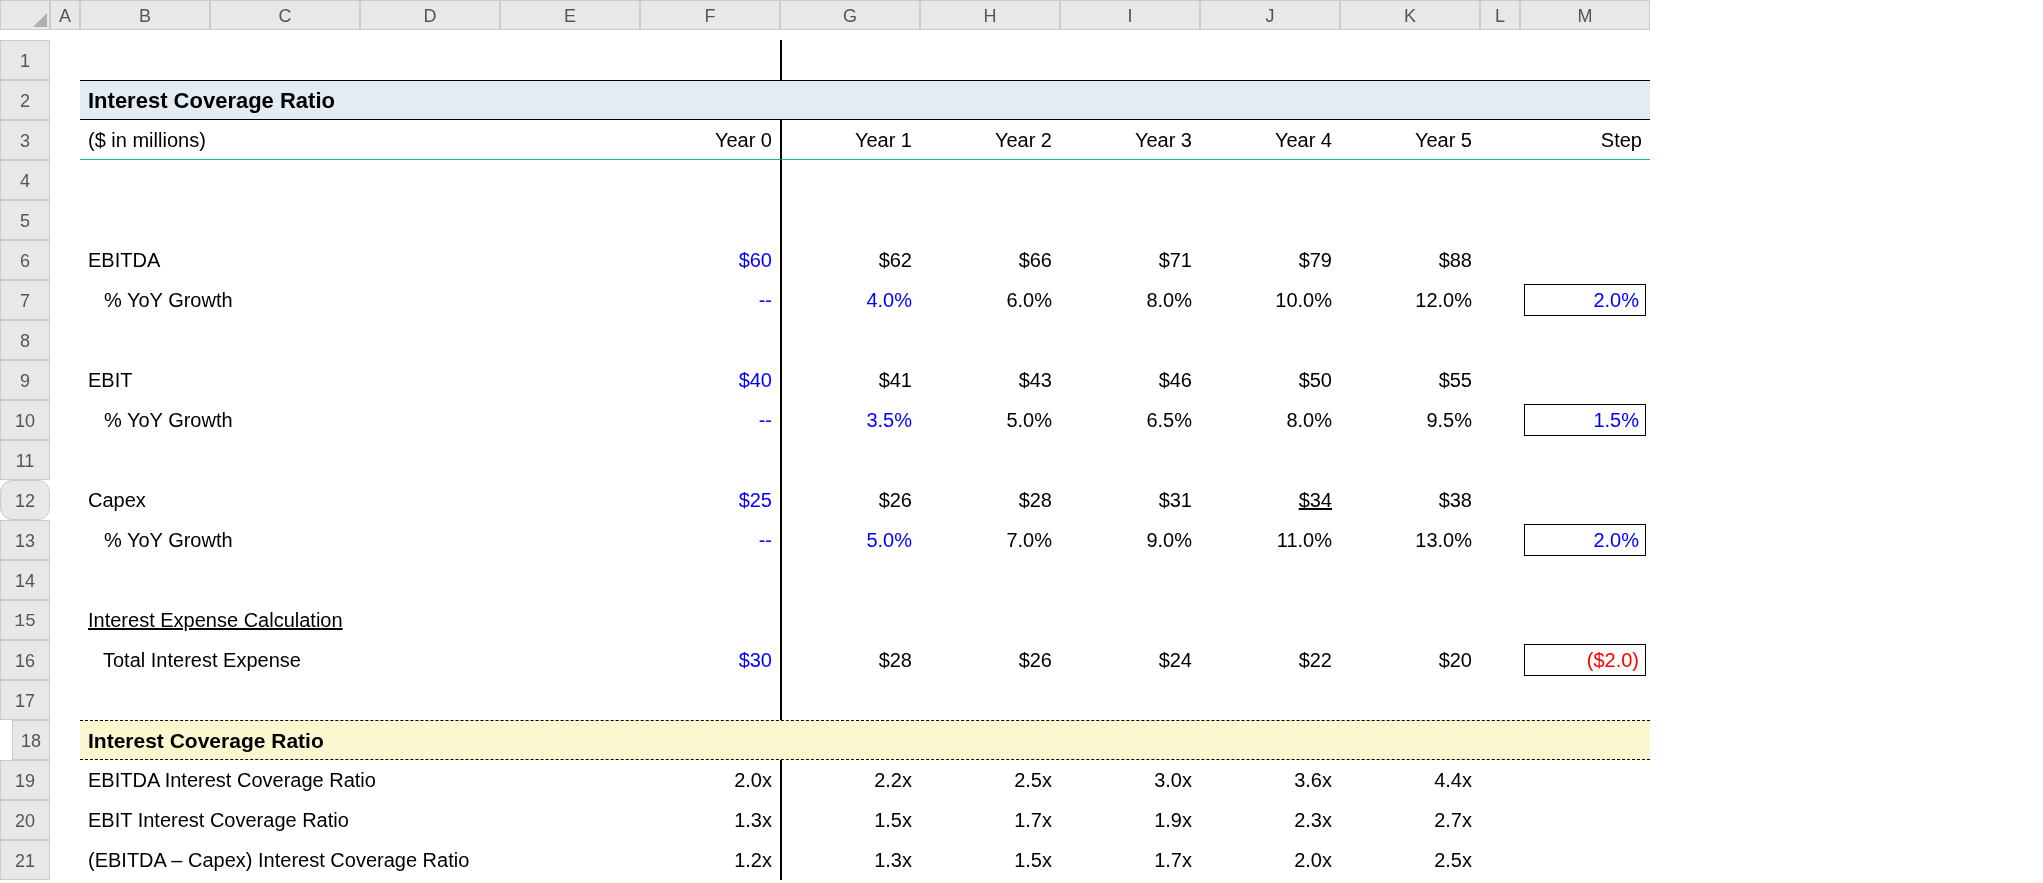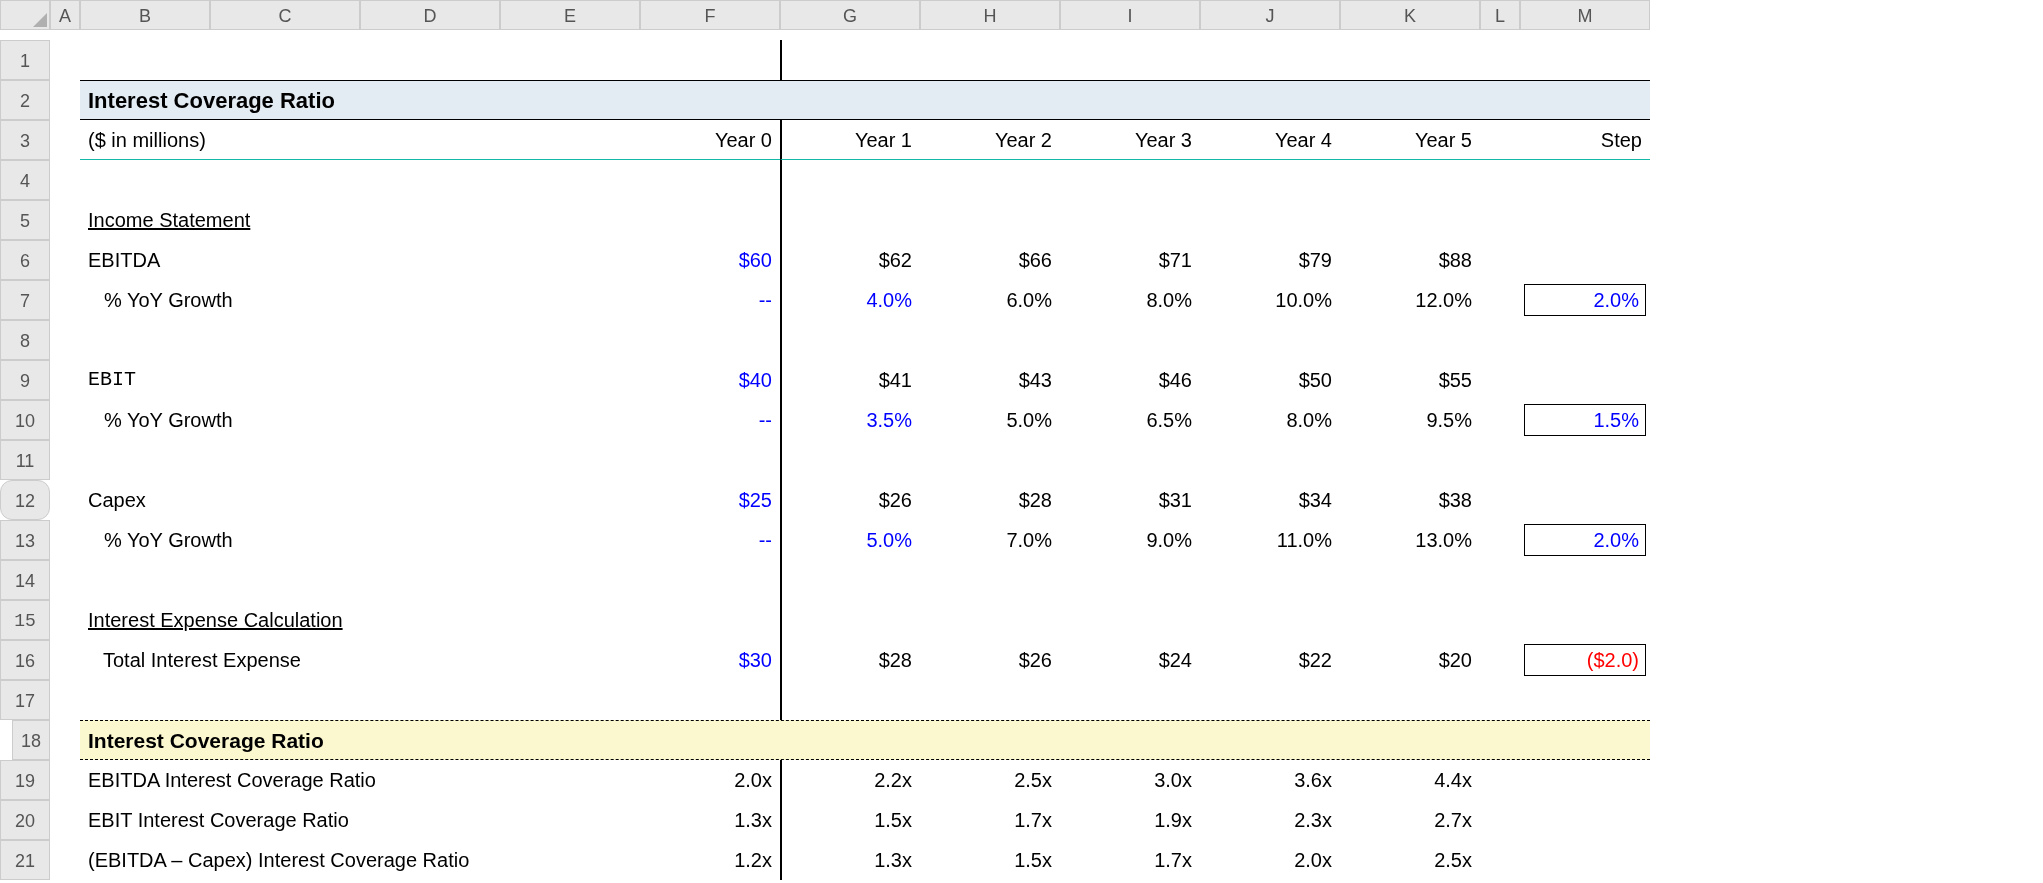--- a/index.html
+++ b/index.html
@@ -149,21 +149,20 @@
     <div class="cell" style="grid-area: 5 / 6;"></div>
     <div class="cell" style="grid-area: 5 / 7;"></div>
     <div class="cell vline-left" style="grid-area: 5 / 8;"></div>
     <div class="cell" style="grid-area: 5 / 9;"></div>
     <div class="cell" style="grid-area: 5 / 10;"></div>
     <div class="cell" style="grid-area: 5 / 11;"></div>
     <div class="cell" style="grid-area: 5 / 12;"></div>
     <div class="cell" style="grid-area: 5 / 13;"></div>
     <div class="cell" style="grid-area: 5 / 14;"></div>
     <div class="cell" style="grid-area: 6 / 2;"></div>
-    <div class="cell section" style="grid-area: 6 / 3 / auto / span 4;">Income Statement</div>
     <div class="cell" style="grid-area: 6 / 7;"></div>
     <div class="cell vline-left" style="grid-area: 6 / 8;"></div>
     <div class="cell" style="grid-area: 6 / 9;"></div>
     <div class="cell" style="grid-area: 6 / 10;"></div>
     <div class="cell" style="grid-area: 6 / 11;"></div>
     <div class="cell" style="grid-area: 6 / 12;"></div>
     <div class="cell" style="grid-area: 6 / 13;"></div>
     <div class="cell" style="grid-area: 6 / 14;"></div>
     <div class="cell" style="grid-area: 7 / 2;"></div>
     <div class="cell" style="grid-area: 7 / 3 / auto / span 4;">EBITDA</div>
@@ -192,21 +191,21 @@
     <div class="cell" style="grid-area: 9 / 6;"></div>
     <div class="cell" style="grid-area: 9 / 7;"></div>
     <div class="cell vline-left" style="grid-area: 9 / 8;"></div>
     <div class="cell" style="grid-area: 9 / 9;"></div>
     <div class="cell" style="grid-area: 9 / 10;"></div>
     <div class="cell" style="grid-area: 9 / 11;"></div>
     <div class="cell" style="grid-area: 9 / 12;"></div>
     <div class="cell" style="grid-area: 9 / 13;"></div>
     <div class="cell" style="grid-area: 9 / 14;"></div>
     <div class="cell" style="grid-area: 10 / 2;"></div>
-    <div class="cell" style="grid-area: 10 / 3 / auto / span 4; font-family: Liberation Mono, monospace;">EBIT</div>
+    <div class="cell" style="grid-area: 10 / 3 / auto / span 4;">EBIT</div>
     <div class="cell right blue" style="grid-area: 10 / 7;">$40</div>
     <div class="cell right vline-left" style="grid-area: 10 / 8;">$41</div>
     <div class="cell right" style="grid-area: 10 / 9;">$43</div>
     <div class="cell right" style="grid-area: 10 / 10;">$46</div>
     <div class="cell right" style="grid-area: 10 / 11;">$50</div>
     <div class="cell right" style="grid-area: 10 / 12;">$55</div>
     <div class="cell" style="grid-area: 10 / 13;"></div>
     <div class="cell" style="grid-area: 10 / 14;"></div>
     <div class="cell" style="grid-area: 11 / 2;"></div>
     <div class="cell indent" style="grid-area: 11 / 3 / auto / span 4;">% YoY Growth</div>
@@ -230,21 +229,21 @@
     <div class="cell" style="grid-area: 12 / 11;"></div>
     <div class="cell" style="grid-area: 12 / 12;"></div>
     <div class="cell" style="grid-area: 12 / 13;"></div>
     <div class="cell" style="grid-area: 12 / 14;"></div>
     <div class="cell" style="grid-area: 13 / 2;"></div>
     <div class="cell" style="grid-area: 13 / 3 / auto / span 4;">Capex</div>
     <div class="cell right blue" style="grid-area: 13 / 7;">$25</div>
     <div class="cell right vline-left" style="grid-area: 13 / 8;">$26</div>
     <div class="cell right" style="grid-area: 13 / 9;">$28</div>
     <div class="cell right" style="grid-area: 13 / 10;">$31</div>
-    <div class="cell right" style="grid-area: 13 / 11;">$34</div>
+    <div class="cell right" style="grid-area: 13 / 11; text-decoration: underline;">$34</div>
     <div class="cell right" style="grid-area: 13 / 12;">$38</div>
     <div class="cell" style="grid-area: 13 / 13;"></div>
     <div class="cell" style="grid-area: 13 / 14;"></div>
     <div class="cell" style="grid-area: 14 / 2;"></div>
     <div class="cell indent" style="grid-area: 14 / 3 / auto / span 4;">% YoY Growth</div>
     <div class="cell right blue" style="grid-area: 14 / 7;">--</div>
     <div class="cell right vline-left blue" style="grid-area: 14 / 8;">5.0%</div>
     <div class="cell right" style="grid-area: 14 / 9;">7.0%</div>
     <div class="cell right" style="grid-area: 14 / 10;">9.0%</div>
     <div class="cell right" style="grid-area: 14 / 11;">11.0%</div>

